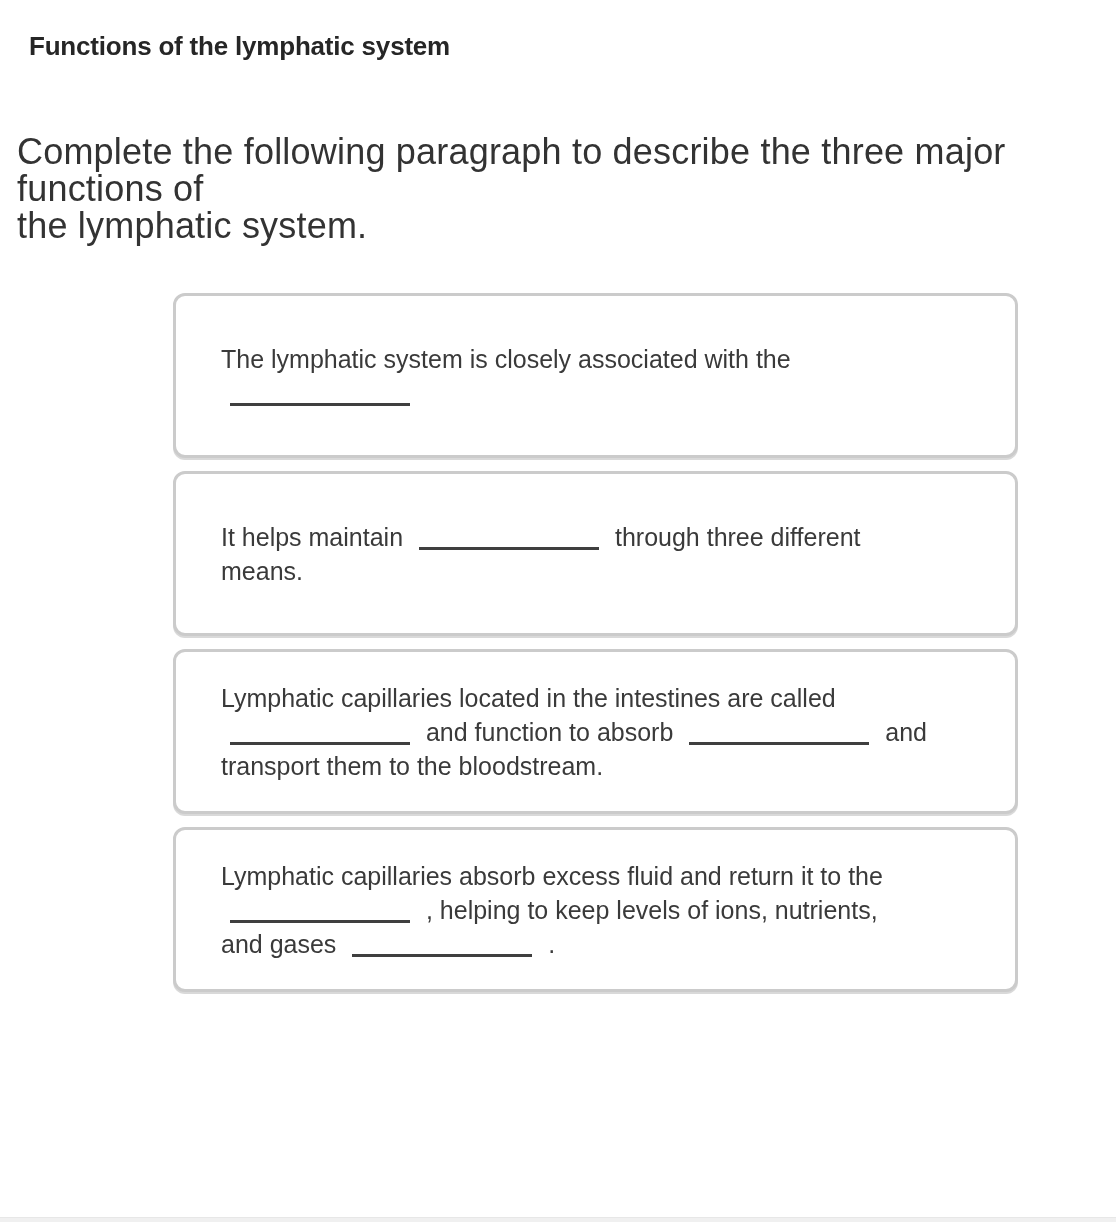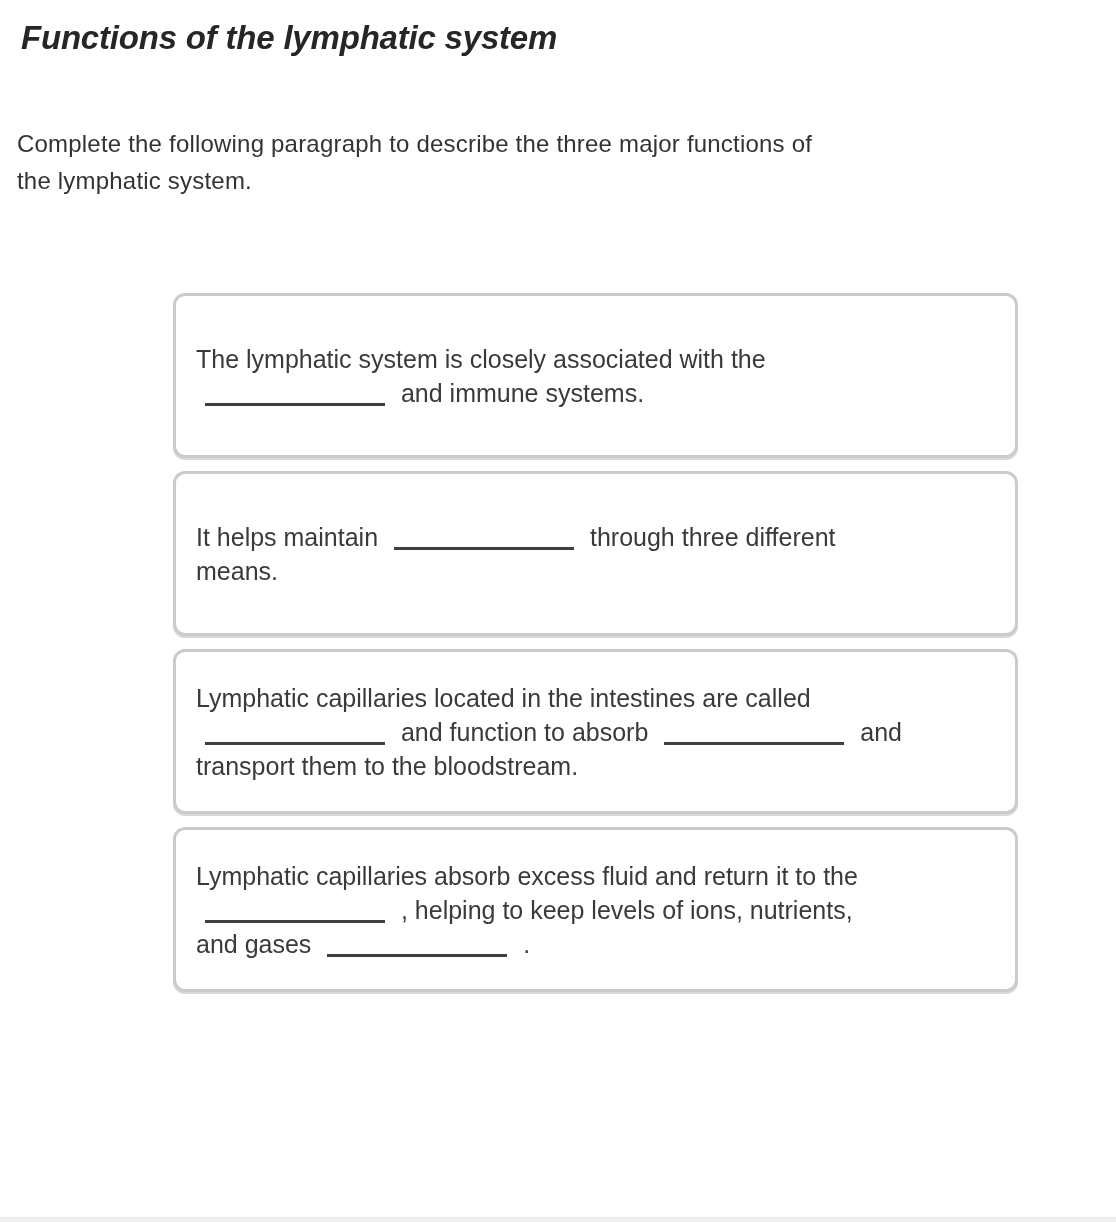--- a/index.html
+++ b/index.html
@@ -14,32 +14,31 @@
   body{
     width:1116px;
     height:1222px;
     background:#ffffff;
     position:relative;
     overflow:hidden;
     font-family:"Liberation Sans","DejaVu Sans",sans-serif;
     color:var(--text-color);
   }
   .page-title{
-    margin:4px;
+    margin:12px;
     padding:13px 20px 0 17px;
-    font-size:33px;
+    font-size:26px;
     line-height:42px;
     font-weight:700;
     color:var(--title-color);
     letter-spacing:-0.2px;
-    font-style:italic;
   }
   .instruction{
     margin:66px 20px 0 17px;
-    font-size:24px;
+    font-size:36px;
     line-height:37px;
     letter-spacing:0.2px;
     color:#333333;
     white-space:pre-line;
   }
   .cards{
     position:absolute;
     left:173px;
     top:293px;
     width:845px;
@@ -50,21 +49,21 @@
   .card{
     width:845px;
     min-height:165px;
     border:3px solid var(--card-border);
     border-radius:12px;
     background:#ffffff;
     box-shadow:0 2px 0 #d9d9d9;
     display:flex;
     flex-direction:column;
     justify-content:center;
-    padding:18px 12px 18px 20px;
+    padding:18px 12px 18px 45px;
   }
   .card-text{
     margin:0;
     font-size:25px;
     line-height:34px;
     color:var(--text-color);
     white-space:pre-line;
   }
   .blank{
     display:inline-block;
@@ -89,21 +88,21 @@
 
 <h1 class="page-title">Functions of the lymphatic system</h1>
 
 <p class="instruction">Complete the following paragraph to describe the three major functions of
 the lymphatic system.</p>
 
 <div class="cards">
 
   <section class="card">
     <p class="card-text"><span>The lymphatic system is closely associated with the
-</span> <span class="blank"></span> <span>and immune systems.</span></p>
+</span> <span class="blank"></span> </p>
   </section>
 
   <section class="card">
     <p class="card-text"><span>It helps maintain</span> <span class="blank"></span> <span>through three different
 means.</span></p>
   </section>
 
   <section class="card">
     <p class="card-text"><span>Lymphatic capillaries located in the intestines are called
 </span> <span class="blank"></span> <span>and function to absorb</span> <span class="blank"></span> <span>and

